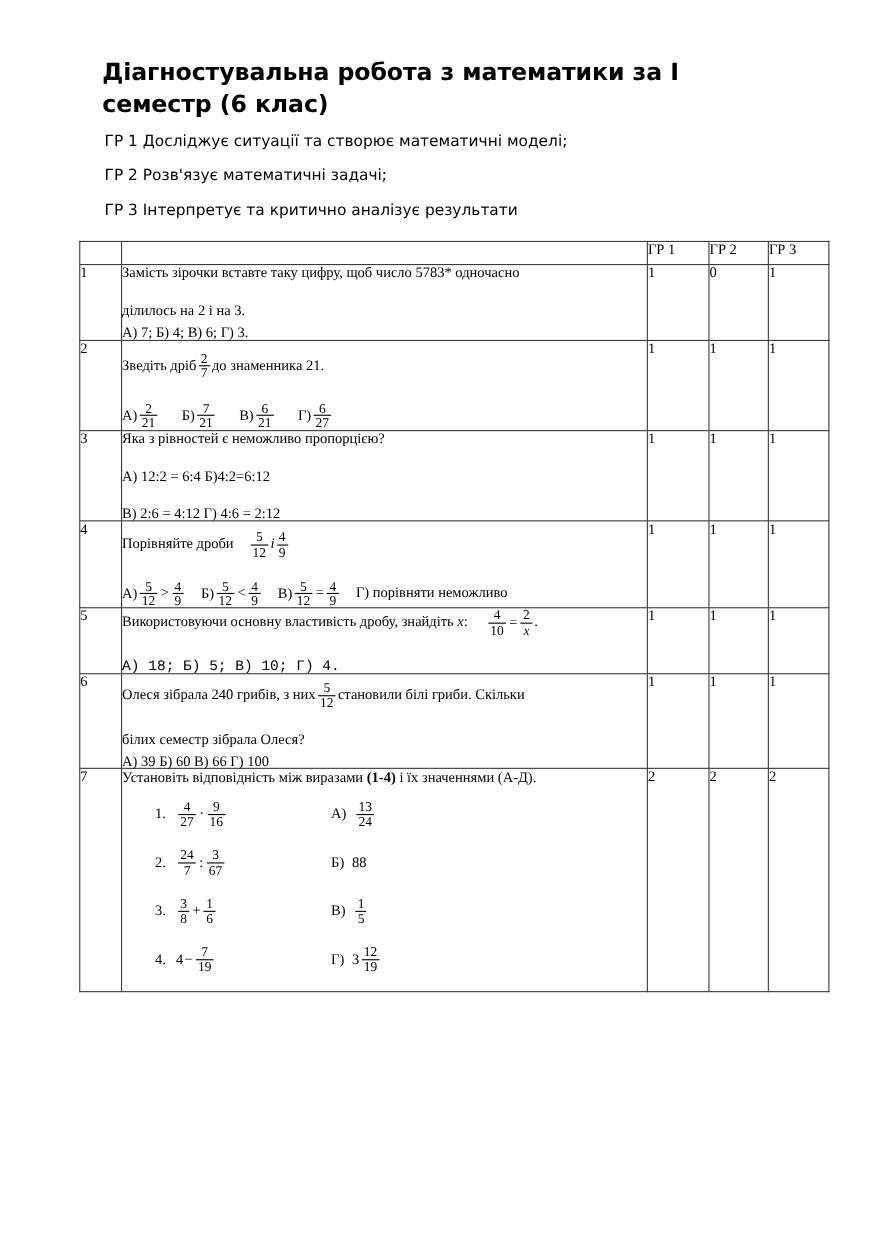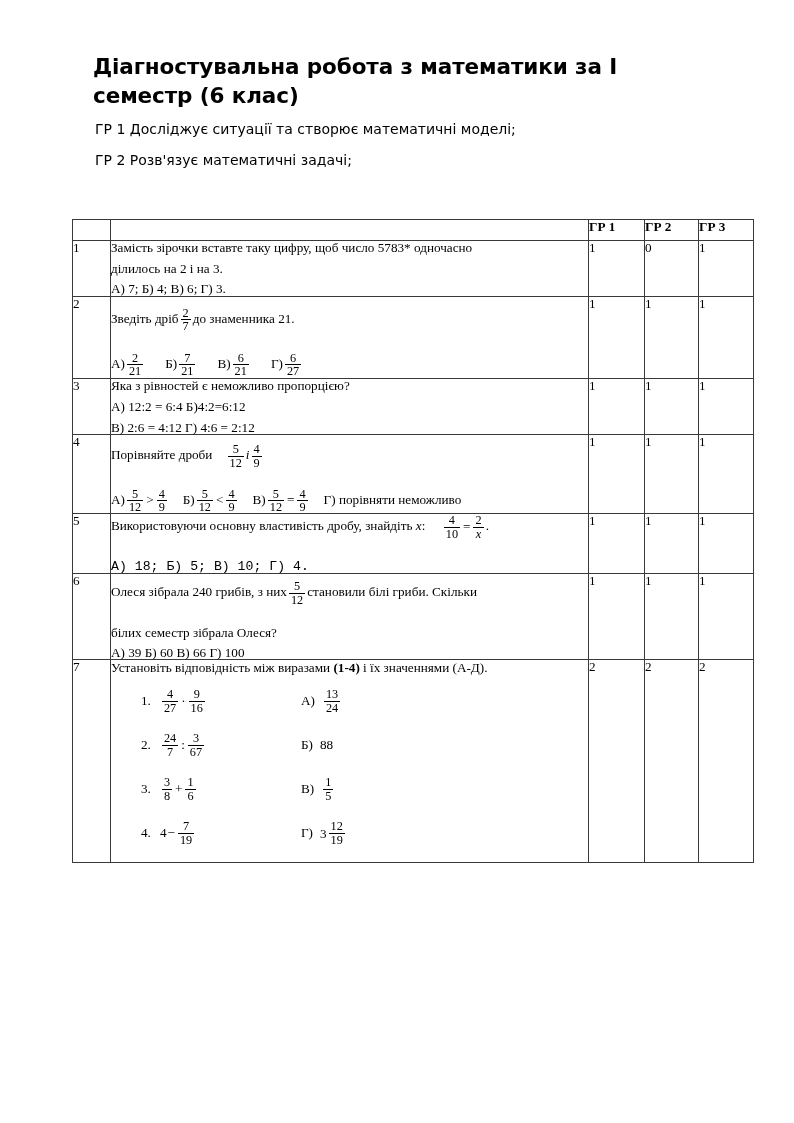--- a/index.html
+++ b/index.html
@@ -53,27 +53,27 @@
   }
   col.c-num { width: 38px; }
   col.c-q   { width: 478px; }
   col.c-g1  { width: 56px; }
   col.c-g2  { width: 54px; }
   col.c-g3  { width: 55px; }
 
   .num-cell { text-align: left; padding: 4px 0 0 9px; font-size: 13.2px; }
   .q-cell   { padding: 7px 8px 8px 12px; }
   .sc-cell  { padding: 5px 0 0 7px; font-size: 13.2px; }
-  .hd-cell  { padding: 4px 0 3px 7px; font-size: 13.2px; height: 21px; font-weight: bold; }
+  .hd-cell  { padding: 4px 0 3px 7px; font-size: 13.2px; height: 21px; }
   .hd-blank { height: 21px; }
 
   .q-line { margin: 0 0 0 0; line-height: 1.0; }
   .opt-line { margin-top: 11px; line-height: 1.0; }
   .opt-line.tight { margin-top: 7px; }
-  .spacer-line { margin-top: 8px; }
+  .spacer-line { margin-top: 21px; }
 
   
   .frac {
     display: inline-block;
     vertical-align: -0.52em;
     text-align: center;
     line-height: 1.0;
     margin: 0 2px;
     font-size: 1em;
   }
@@ -112,20 +112,21 @@
 </head>
 <body>
 
 <div class="page">
 
   <div class="doc-title">Діагностувальна  робота з математики за І семестр (6 клас)</div>
 
   <div class="gr-lines">
     <div class="gr-line">ГР 1 Досліджує ситуації та створює математичні моделі;</div>
     <div class="gr-line">ГР 2 Розв'язує математичні задачі;</div>
+    <div class="gr-line">ГР 3 Інтерпретує та критично аналізує результати</div>
   </div>
 
   <table class="main">
     <colgroup>
       <col class="c-num">
         <col class="c-q">
         <col class="c-g1">
         <col class="c-g2">
         <col class="c-g3">
     </colgroup>

